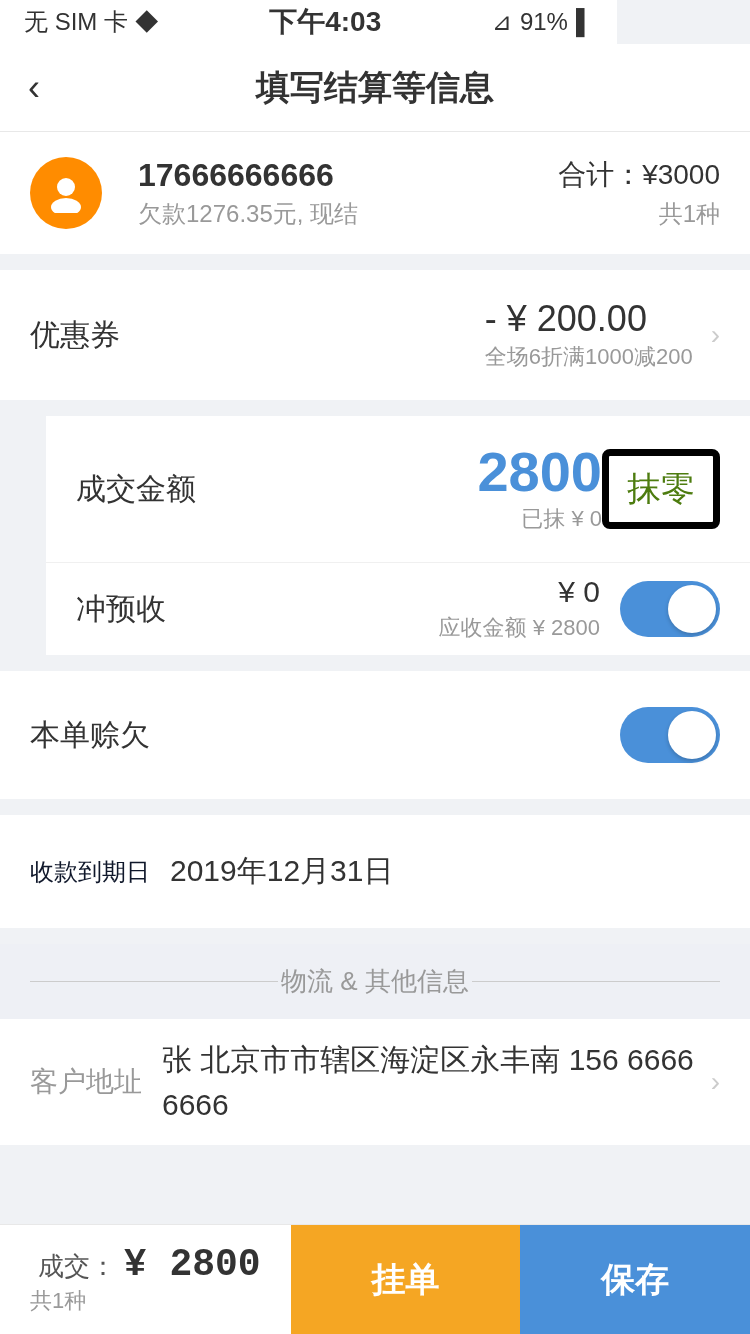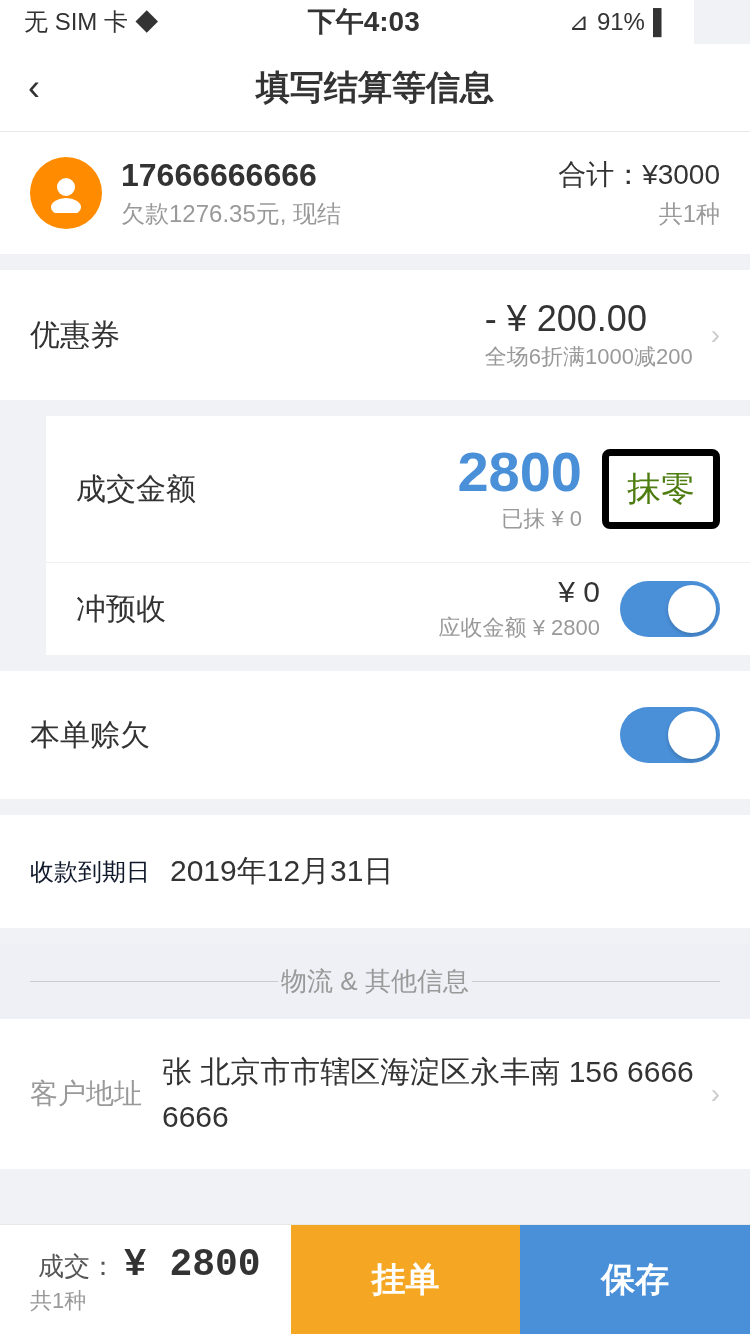--- a/index.html
+++ b/index.html
@@ -9,21 +9,21 @@
       min-height: 1334px;
       font-family: -apple-system, 'PingFang SC', 'Helvetica Neue', Arial, sans-serif;
       background: #f0f2f5;
       font-size: 28px;
       color: #333;
       position: relative;
     }
 
     
     .status-bar {
-      width: 694px;
+      width: 617px;
       height: 44px;
       background: #fff;
       display: flex;
       align-items: center;
       justify-content: space-between;
       padding: 0 24px;
       font-size: 24px;
       font-weight: 500;
     }
     .status-left {
@@ -82,21 +82,21 @@
       background: #fff;
       padding: 24px 30px;
       display: flex;
       align-items: center;
       justify-content: space-between;
       margin-bottom: 16px;
     }
     .customer-left {
       display: flex;
       align-items: center;
-      gap: 19px;
+      gap: 36px;
     }
     .avatar {
       width: 72px;
       height: 72px;
       border-radius: 50%;
       background: #ff8c00;
       display: flex;
       align-items: center;
       justify-content: center;
     }
@@ -178,21 +178,20 @@
       align-items: center;
       justify-content: space-between;
     }
     .deal-label {
       font-size: 30px;
       color: #333;
     }
     .deal-right {
       display: flex;
       align-items: center;
-      gap: 20px;
     }
     .deal-amount-wrap {
       text-align: right;
     }
     .deal-amount {
       font-size: 56px;
       font-weight: 600;
       color: #4a90d9;
       line-height: 1;
     }
@@ -311,21 +310,21 @@
       background: #ccc;
     }
     .section-header-text {
       font-size: 26px;
       color: #999;
     }
 
     
     .address-row {
       background: #fff;
-      padding: 30px 30px;
+      padding: 18px 30px;
       display: flex;
       align-items: center;
       justify-content: space-between;
       margin-top: 0;
     }
     .address-label {
       font-size: 28px;
       color: #999;
       min-width: 80px;
       margin-right: 20px;

